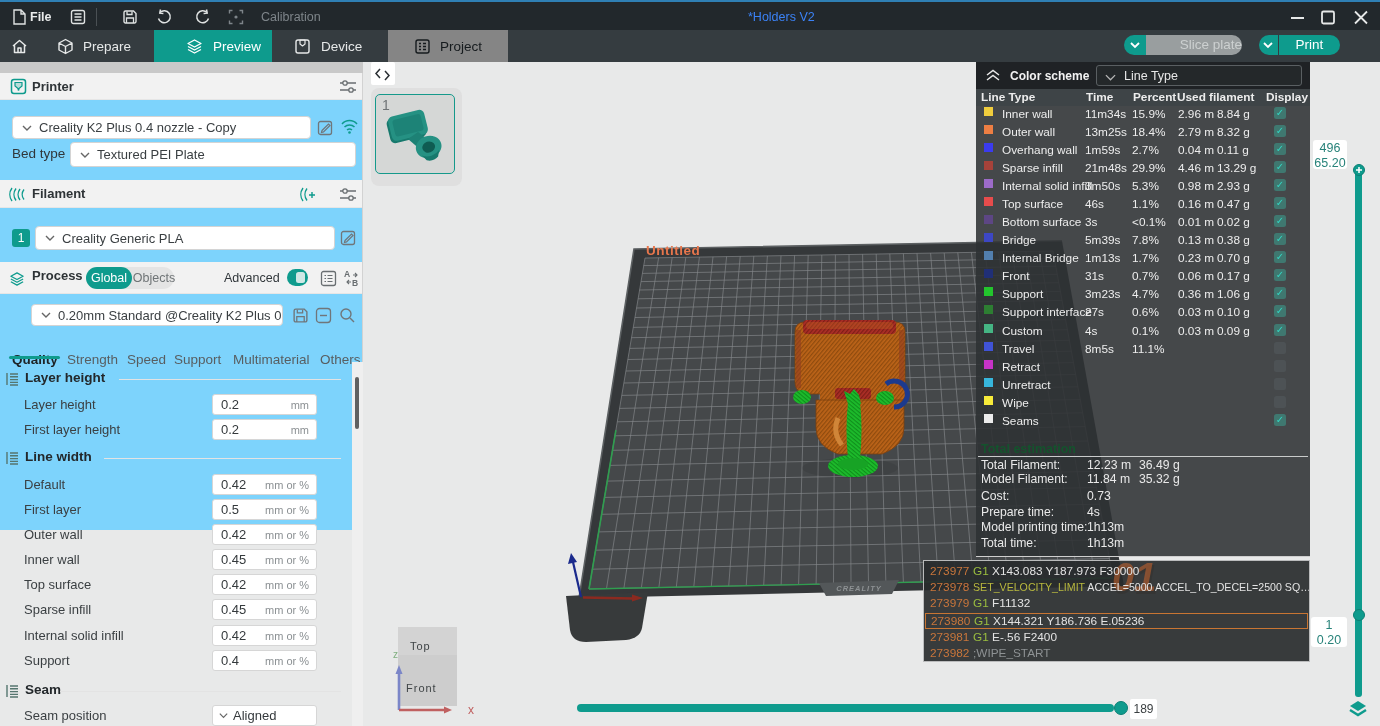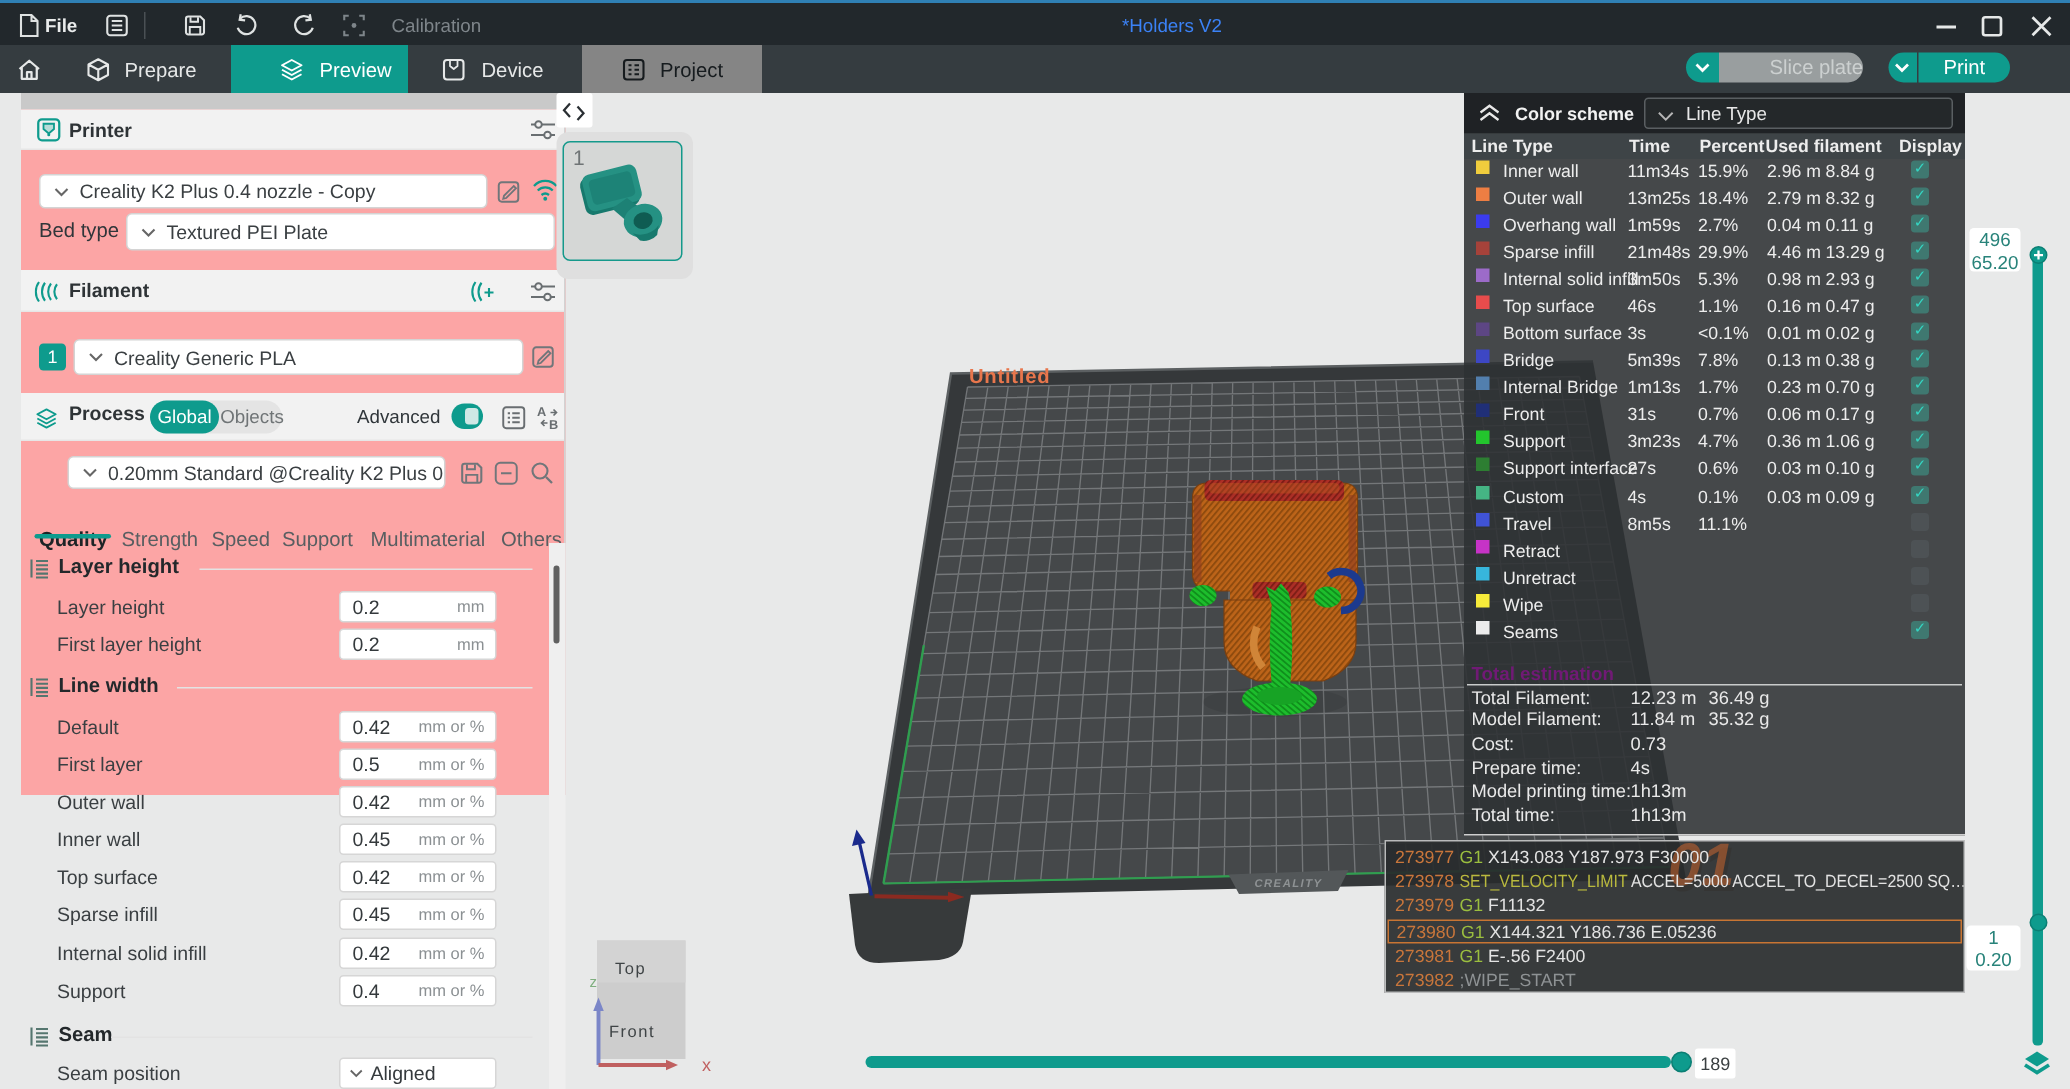--- a/index.html
+++ b/index.html
@@ -16,21 +16,21 @@
 #file-label { position:absolute; left:30px; top:8px; color:#e9ebeb; font-size:12.5px; font-weight:bold; }
 
 
 #tabbar { position:absolute; left:0; top:30px; width:1380px; height:32px; background:#353c40; }
 .tab { position:absolute; top:0; height:32px; display:flex; align-items:center; color:#e6e8e8; font-size:13.5px; }
 #tab-preview { left:154px; width:118px; background:#0e9b8d; color:#fff; }
 #tab-project { left:388px; width:120px; background:#858585; color:#161b1e; }
 .tbtn { position:absolute; top:5px; height:20px; border-radius:10px; }
 
 
-#lpanel { position:absolute; left:14px; top:62px; width:363px; height:468px; background:#fca5a5; border-right:1px solid #d2d2d2; }
+#lpanel { position:absolute; left:0; top:62px; width:363px; height:468px; background:#7dd3fc; border-right:1px solid #d2d2d2; }
 #lpanel .strip { position:absolute; left:0; top:0; width:363px; height:11px; background:#c9c9c9; }
 .sechdr { position:absolute; left:0; width:362px; background:#f2f2f2; border-bottom:1px solid #e6e6e6; }
 .sechdr .st { position:absolute; left:32px; top:6px; font-size:13px; font-weight:bold; color:#2e3336; }
 .sel { position:absolute; background:#fff; border:1px solid #d4d4d4; border-radius:4px; display:flex; align-items:center; font-size:13px; color:#3a3f42; white-space:nowrap; overflow:hidden; }
 .sel .chv { margin:0 6px 0 8px; flex:0 0 auto; }
 .lbl { position:absolute; font-size:13.5px; color:#30363a; }
 #tabs2 { position:absolute; left:0; top:268px; width:362px; height:32px; }
 .t2 { position:absolute; top:7px; font-size:13.5px; color:#585e61;margin-top:15px; }
 #t2-q { font-weight:bold; color:#1e2326; }
 #t2-underline { position:absolute; left:9px; top:294px; width:51px; height:3px; background:#0e9b8d; border-radius:2px; }
@@ -62,21 +62,21 @@
 .lrow span { position:absolute; top:1px; }
 .sw { left:8px; top:3.5px; width:9px; height:9px; }
 .lname { left:26px; }
 .ltime { left:109px; }
 .lpct { left:156px; }
 .lm { left:202px; }
 .lg { left:241px; }
 .cbx { left:298px; top:2.5px; width:12px; height:12px; border-radius:2.5px; font-size:10px; line-height:12px; text-align:center; }
 .cbx.on { background:rgba(62,125,116,0.9); color:#35d6c3; }
 .cbx.off { background:rgba(78,83,86,0.9); }
-#esthdr { position:absolute; left:5px; top:380px; font-size:12.5px; font-weight:bold; color:#701a75;text-align:right; }
+#esthdr { position:absolute; left:5px; top:380px; font-size:12.5px; font-weight:bold; color:#14532d;text-align:right; }
 #estline { position:absolute; left:2px; top:394px; width:330px; height:1px; background:#c9cbcb; }
 .erow { position:absolute; left:0; width:334px; height:15px; font-size:12.2px; color:#e9e9e9; }
 .erow span { position:absolute; }
 .el { left:5px; }
 .ev1 { left:111px; }
 .ev2 { left:163px; }
 
 
 #gcode { position:absolute; left:923px; top:560px; width:387px; height:102px; background:rgba(40,43,45,0.92); border:1px solid rgba(210,212,212,0.85); font-size:11.8px; }
 .grow { position:absolute; left:0; width:385px; height:16.2px; white-space:nowrap; overflow:hidden; }
@@ -725,16 +725,16 @@
 <svg class="abs" style="left:1346px;top:698px" width="24" height="22" viewBox="0 0 24 22">
       <path d="M4,8 L12,3 L20,8 L12,13 Z" fill="#0e9b8d"></path>
       <path d="M4,12 L12,17 L20,12" stroke="#0e9b8d" stroke-width="2.5" fill="none"></path>
     </svg>
 <div id="vslider"></div>
 <div class="vknob" style="top:164px"></div>
 <svg class="abs" style="left:1352.5px;top:164px" width="12" height="12">
       <path d="M6,3 v6 M3,6 h6" stroke="#fff" stroke-width="1.5"></path>
     </svg>
 <div class="vknob" style="top:609px"></div>
-<div class="vlab" style="left:1313px;top:152px;width:34px;height:29px">496<br>65.20</div>
+<div class="vlab" style="left:1313px;top:140px;width:34px;height:29px">496<br>65.20</div>
 <div class="vlab" style="left:1311px;top:617px;width:36px;height:30px">1<br>0.20</div>
 
 </div>
 
 </body></html>

